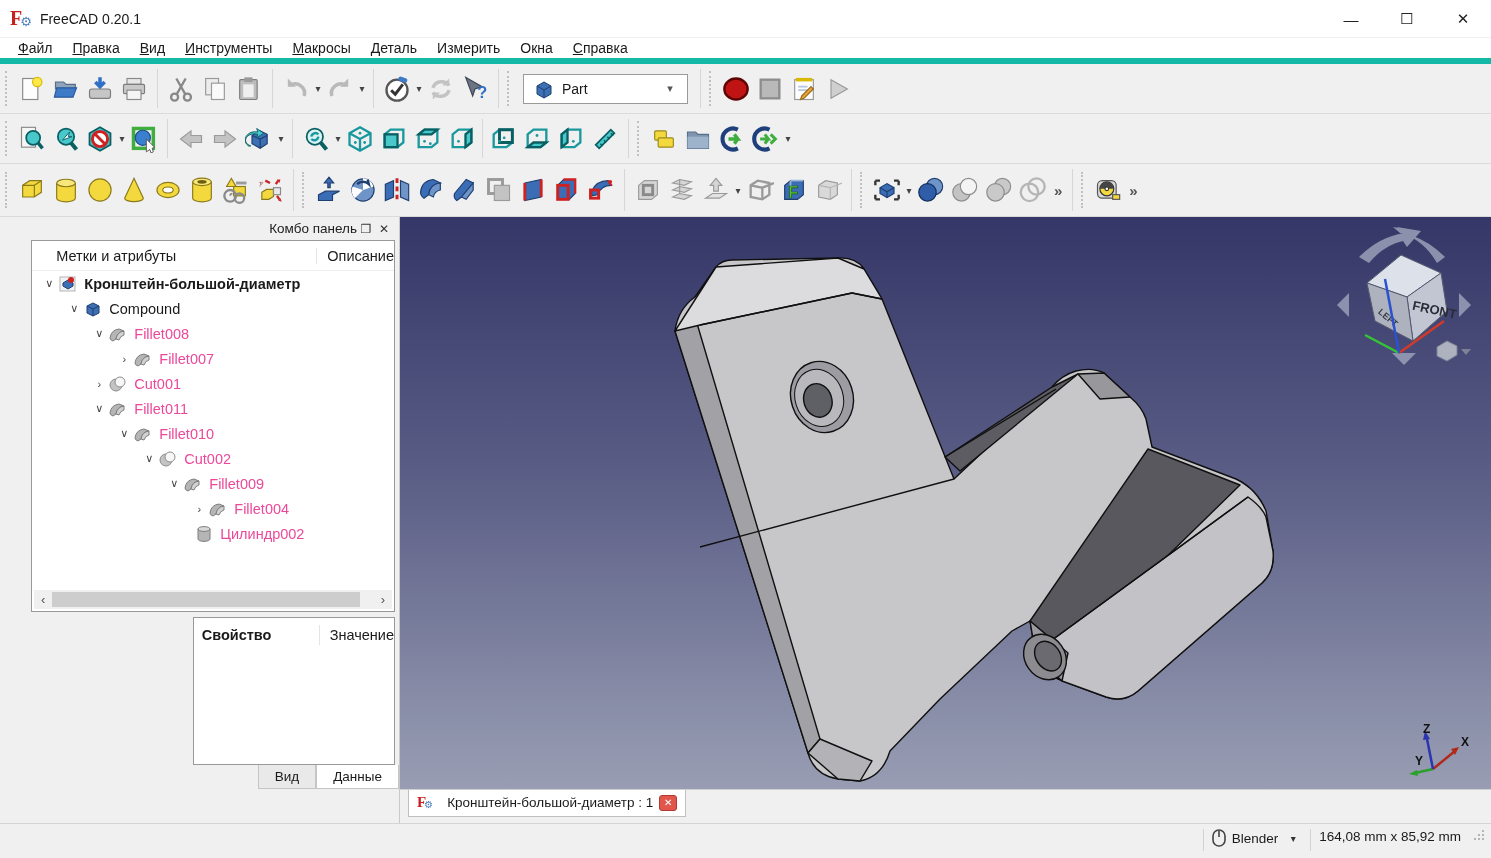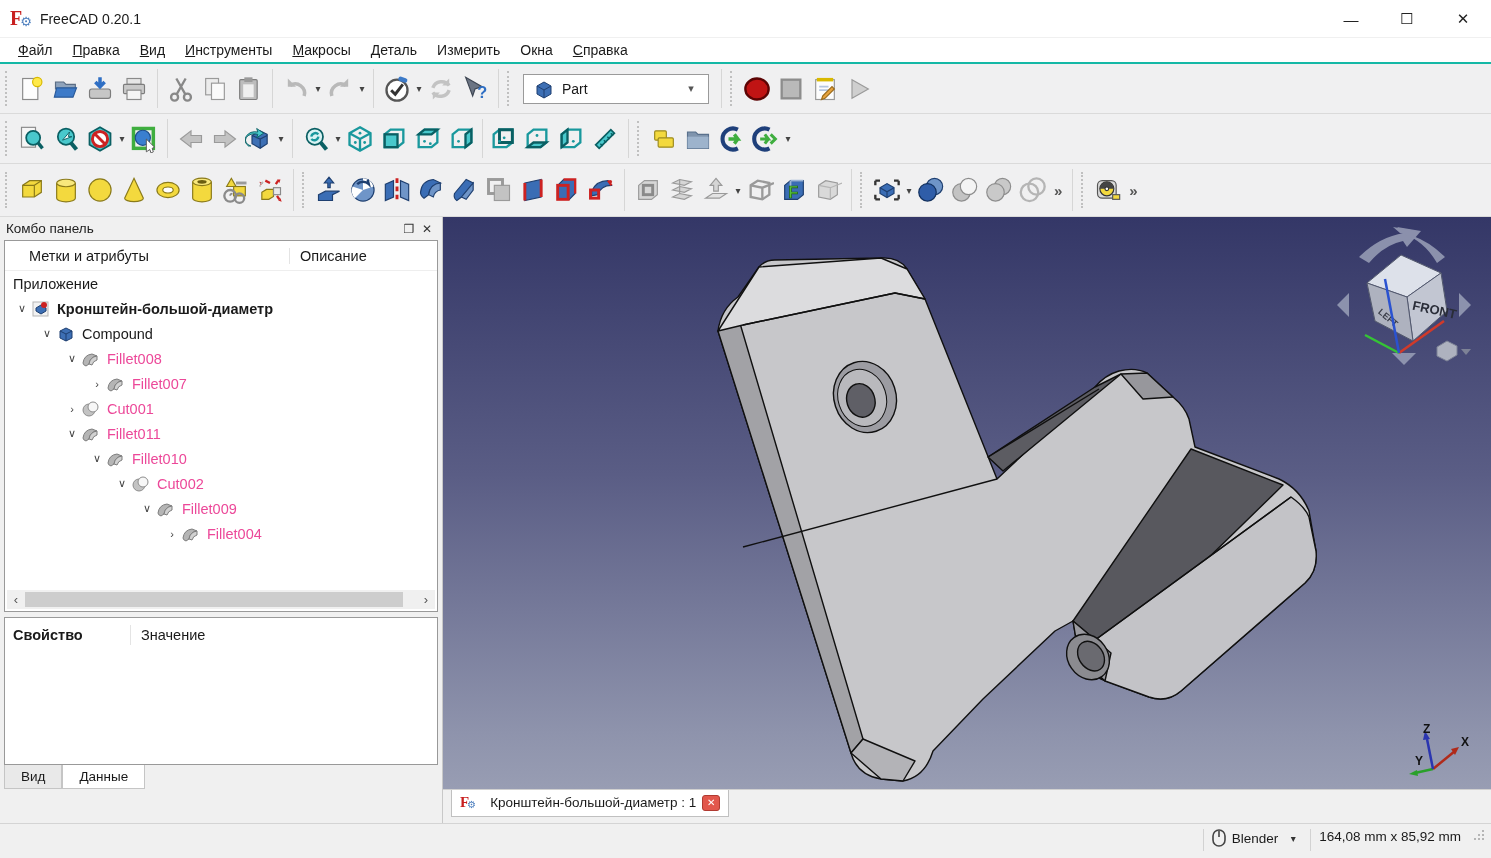--- a/index.html
+++ b/index.html
@@ -8,41 +8,41 @@
     background:#f0f0f0; }
   .titlebar { height:38px; background:#fff; display:flex; align-items:center; padding-left:10px;
     border-bottom:1px solid #f0f0f0; position:relative; }
   .applogo { display:flex; align-items:center; margin-right:8px; }
   .logo-f { color:#c81f1f; font-weight:bold; font-size:20px; font-family:"Liberation Serif",serif; }
   .logo-gear { color:#4d7fbe; font-size:13px; margin-left:-2px; margin-top:6px; }
   .winbtns { position:absolute; right:0; top:0; height:38px; display:flex; }
   .winbtn { width:56px; height:38px; display:flex; align-items:center; justify-content:center;
     font-size:15px; color:#222; cursor:default; }
   .menubar { height:26px; background:#fff; display:flex; align-items:center; padding-left:8px;
-    border-bottom:2px solid #14b8a6; }
+    border-bottom:6px solid #14b8a6; }
   .menu-item { padding:3px 10px; display:inline-block; }
   .menu-item.u::first-letter { text-decoration:underline; }
   .toolbar { background:#f0f0f1; display:flex; align-items:center; border-bottom:1px solid #dadada; }
   .tb1 { height:50px; } .tb2 { height:50px; } .tb3 { height:53px; }
   .tgroup { display:flex; align-items:center; height:100%; padding:0 3px; }
   .grip { width:6px; height:70%; border-left:2px dotted #c0c0c0; margin:0 4px 0 2px; }
   .vsep { width:1px; height:80%; background:#d6d6d6; margin:0 3px; }
   .tbtn { width:34px; height:40px; display:flex; align-items:center; justify-content:center;
     border-radius:3px; position:relative; }
   .i { width:28px; height:28px; display:block; }
   .i.sm { width:24px; height:24px; }
   .dd { font-size:10px; color:#444; width:10px; text-align:center; }
   .overflow { color:#555; font-size:15px; font-weight:bold; padding:0 4px; }
   .wbcombo { display:flex; align-items:center; gap:6px; background:#fff; border:1px solid #9a9a9a;
-    height:30px; width:186px; padding:0 8px; margin:0 6px; }
+    height:30px; width:165px; padding:0 8px; margin:0 6px; }
   .wbcombo .chev { margin-left:auto; color:#555; font-size:11px; }
 
   
   .main { display:flex; height:606px; }
-  .leftpanel { width:443px; background:#f0f0f0; border-right:1px solid #c8c8c8; display:flex; flex-direction:column; }
+  .leftpanel { width:400px; background:#f0f0f0; border-right:1px solid #c8c8c8; display:flex; flex-direction:column;align-items:flex-end; }
   .panelhdr { height:23px; display:flex; align-items:center; padding:0 6px; font-size:13.5px; color:#222; }
   .panelhdr .sp { flex:1; }
   .phbtn { width:18px; text-align:center; color:#333; font-size:12px; }
   .paneltabs { display:flex; padding-left:4px; height:26px; align-items:flex-end; }
   .ptab { padding:4px 18px; font-size:13.5px; background:#e9e9e9; border:1px solid #c5c5c5; border-bottom:none; }
   .ptab.active { background:#fff; position:relative; z-index:2; }
   .treebox { margin:0 4px; background:#fff; border:1px solid #999; height:372px; position:relative; }
   .treehdr { display:flex; height:30px; align-items:center; border-bottom:1px solid #eee; font-size:14.5px; }
   .treehdr .c1 { width:285px; padding-left:24px; border-right:1px solid #e4e4e4; }
   .treehdr .c2 { padding-left:10px; }
@@ -627,23 +627,20 @@
       <span class="sp"></span>
       <span class="phbtn">❐</span>
       <span class="phbtn">✕</span>
     </div>
     <div class="treebox">
       <div class="treehdr">
         <span class="c1">Метки и атрибуты</span>
         <span class="c2">Описание</span>
       </div>
       <div class="trow" style="padding-left:8px;">
-        <span class="tlabel">Приложение</span>
-      </div>
-      <div class="trow" style="padding-left:8px;">
         <span class="chev">∨</span>
         <svg class="ticon" viewBox="0 0 20 16">
             <rect x="2" y="1" width="15" height="14" fill="#f2f2f2" stroke="#b5b5b5"></rect>
             <path d="M5 10 l5 -3 5 3 v3 l-5 3 -5 -3 z" fill="#3d6fb4" stroke="#1e3f70" transform="translate(0,-3)"></path>
             <circle cx="13" cy="4" r="3" fill="#cc2222"></circle>
           </svg>
         <span class="tlabel b">Кронштейн-большой-диаметр</span>
       </div>
       <div class="trow" style="padding-left:33px;">
         <span class="chev">∨</span>
@@ -709,20 +706,27 @@
           </svg>
         <span class="tlabel g">Fillet009</span>
       </div>
       <div class="trow" style="padding-left:158px;">
         <span class="chev">›</span>
         <svg class="ticon" viewBox="0 0 20 16">
             <path d="M2 12 q1 -8 9 -9 l5 2 q-7 1 -8 8 l-3 2 q-3 -1 -3 -3 z" fill="#b5b5b5" stroke="#7d7d7d"></path>
             <path d="M8 13 q1 -7 8 -8 v4 q-4 1 -5 5 z" fill="#d2d2d2" stroke="#7d7d7d"></path>
           </svg>
         <span class="tlabel g">Fillet004</span>
+      </div>
+      <div class="trow" style="padding-left:162px;">
+        <svg class="ticon" viewBox="0 0 20 16">
+            <path d="M4 3 v10 a6 2.4 0 0 0 12 0 V3" fill="#b5b5b5" stroke="#7d7d7d"></path>
+            <ellipse cx="10" cy="3" rx="6" ry="2.4" fill="#d8d8d8" stroke="#7d7d7d"></ellipse>
+          </svg>
+        <span class="tlabel g">Цилиндр002</span>
       </div>
       <div class="hscroll">
         <span class="harrow">‹</span>
         <div class="hthumb"></div>
         <span class="harrow">›</span>
       </div>
     </div>
     <div class="propbox">
       <div class="prophdr">
         <span class="c1">Свойство</span>

